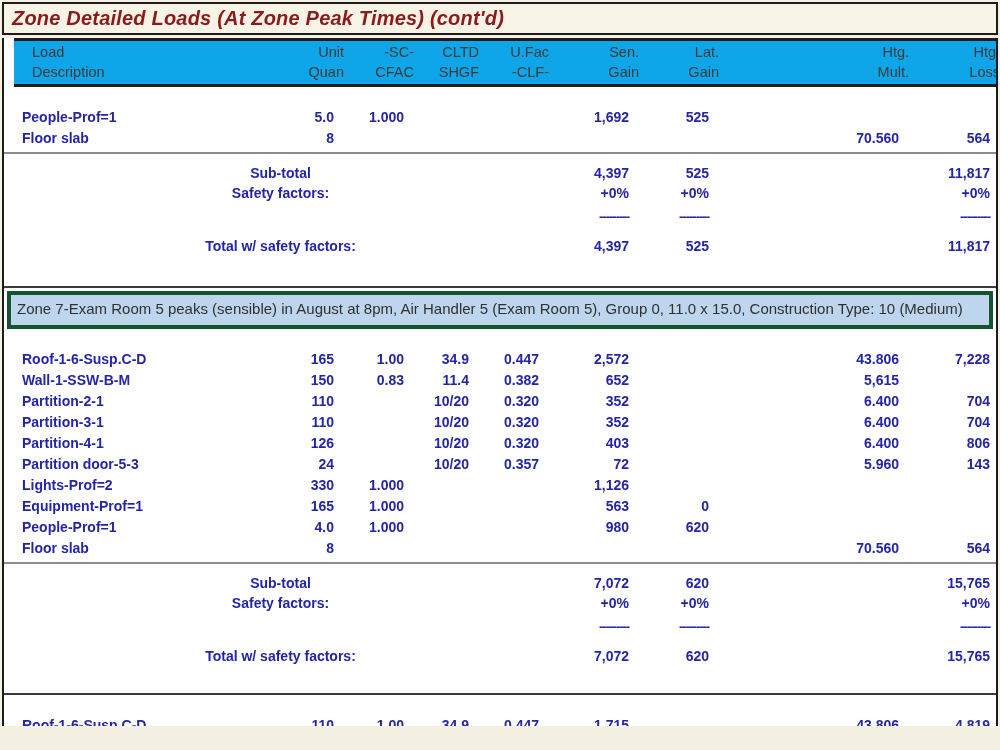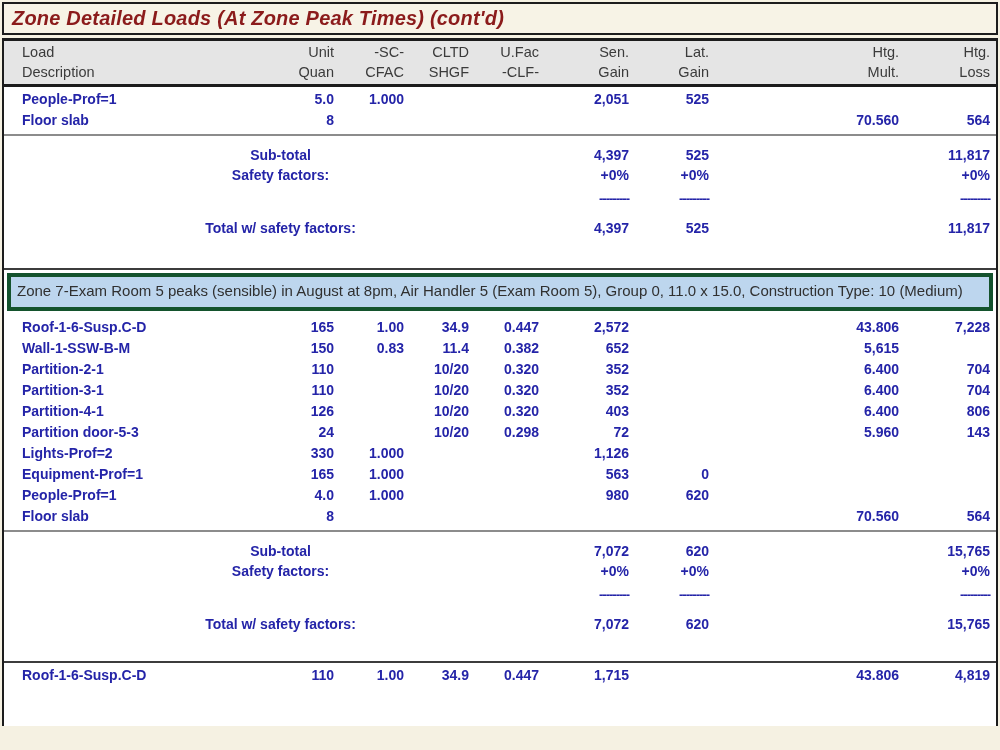--- a/index.html
+++ b/index.html
@@ -38,32 +38,33 @@
   
   .grid {
     display:grid;
     grid-template-columns:278px 52px 70px 65px 70px 90px 80px 190px 91px;
   }
   .cell { text-align:right; white-space:nowrap; }
   .cell.desc { text-align:left; padding-left:18px; }
 
   
   .col-header {
-    background:#e5e5e5;
+    background:#0ea5e9;
     border-top:3px solid #1c1c1c;
     border-bottom:3px solid #1c1c1c;
     padding:1px 0 2px 0;
+    margin-left:10px;
   }
   .col-header .cell {
     font-size:14.5px; line-height:20px; color:#3b3b3b;
   }
   .col-header .cell div { line-height:20px; }
 
   
-  .rows { margin-top:2px; }
+  .rows { margin-top:20px; }
   .row .cell {
     font-size:14px; line-height:21px; font-weight:600;
     color:#2424a8;
   }
 
   
   .hr-gray { border-top:2px solid #8c8c8c; margin-top:3px; }
   .hr-dark { border-top:2px solid #3c3c3c; }
 
   
@@ -139,21 +140,21 @@
         </div>
       </div>
     <div id="sections">
         <div class="rows">
           <div class="grid row">
             <div class="cell desc">People-Prof=1</div>
             <div class="cell">5.0</div>
             <div class="cell">1.000</div>
             <div class="cell"></div>
             <div class="cell"></div>
-            <div class="cell">2,051</div>
+            <div class="cell">1,692</div>
             <div class="cell">525</div>
             <div class="cell"></div>
             <div class="cell"></div>
           </div>
           <div class="grid row">
             <div class="cell desc">Floor slab</div>
             <div class="cell">8</div>
             <div class="cell"></div>
             <div class="cell"></div>
             <div class="cell"></div>
@@ -250,21 +251,21 @@
             <div class="cell">403</div>
             <div class="cell"></div>
             <div class="cell">6.400</div>
             <div class="cell">806</div>
           </div>
           <div class="grid row">
             <div class="cell desc">Partition door-5-3</div>
             <div class="cell">24</div>
             <div class="cell"></div>
             <div class="cell">10/20</div>
-            <div class="cell">0.298</div>
+            <div class="cell">0.357</div>
             <div class="cell">72</div>
             <div class="cell"></div>
             <div class="cell">5.960</div>
             <div class="cell">143</div>
           </div>
           <div class="grid row">
             <div class="cell desc">Lights-Prof=2</div>
             <div class="cell">330</div>
             <div class="cell">1.000</div>
             <div class="cell"></div>

